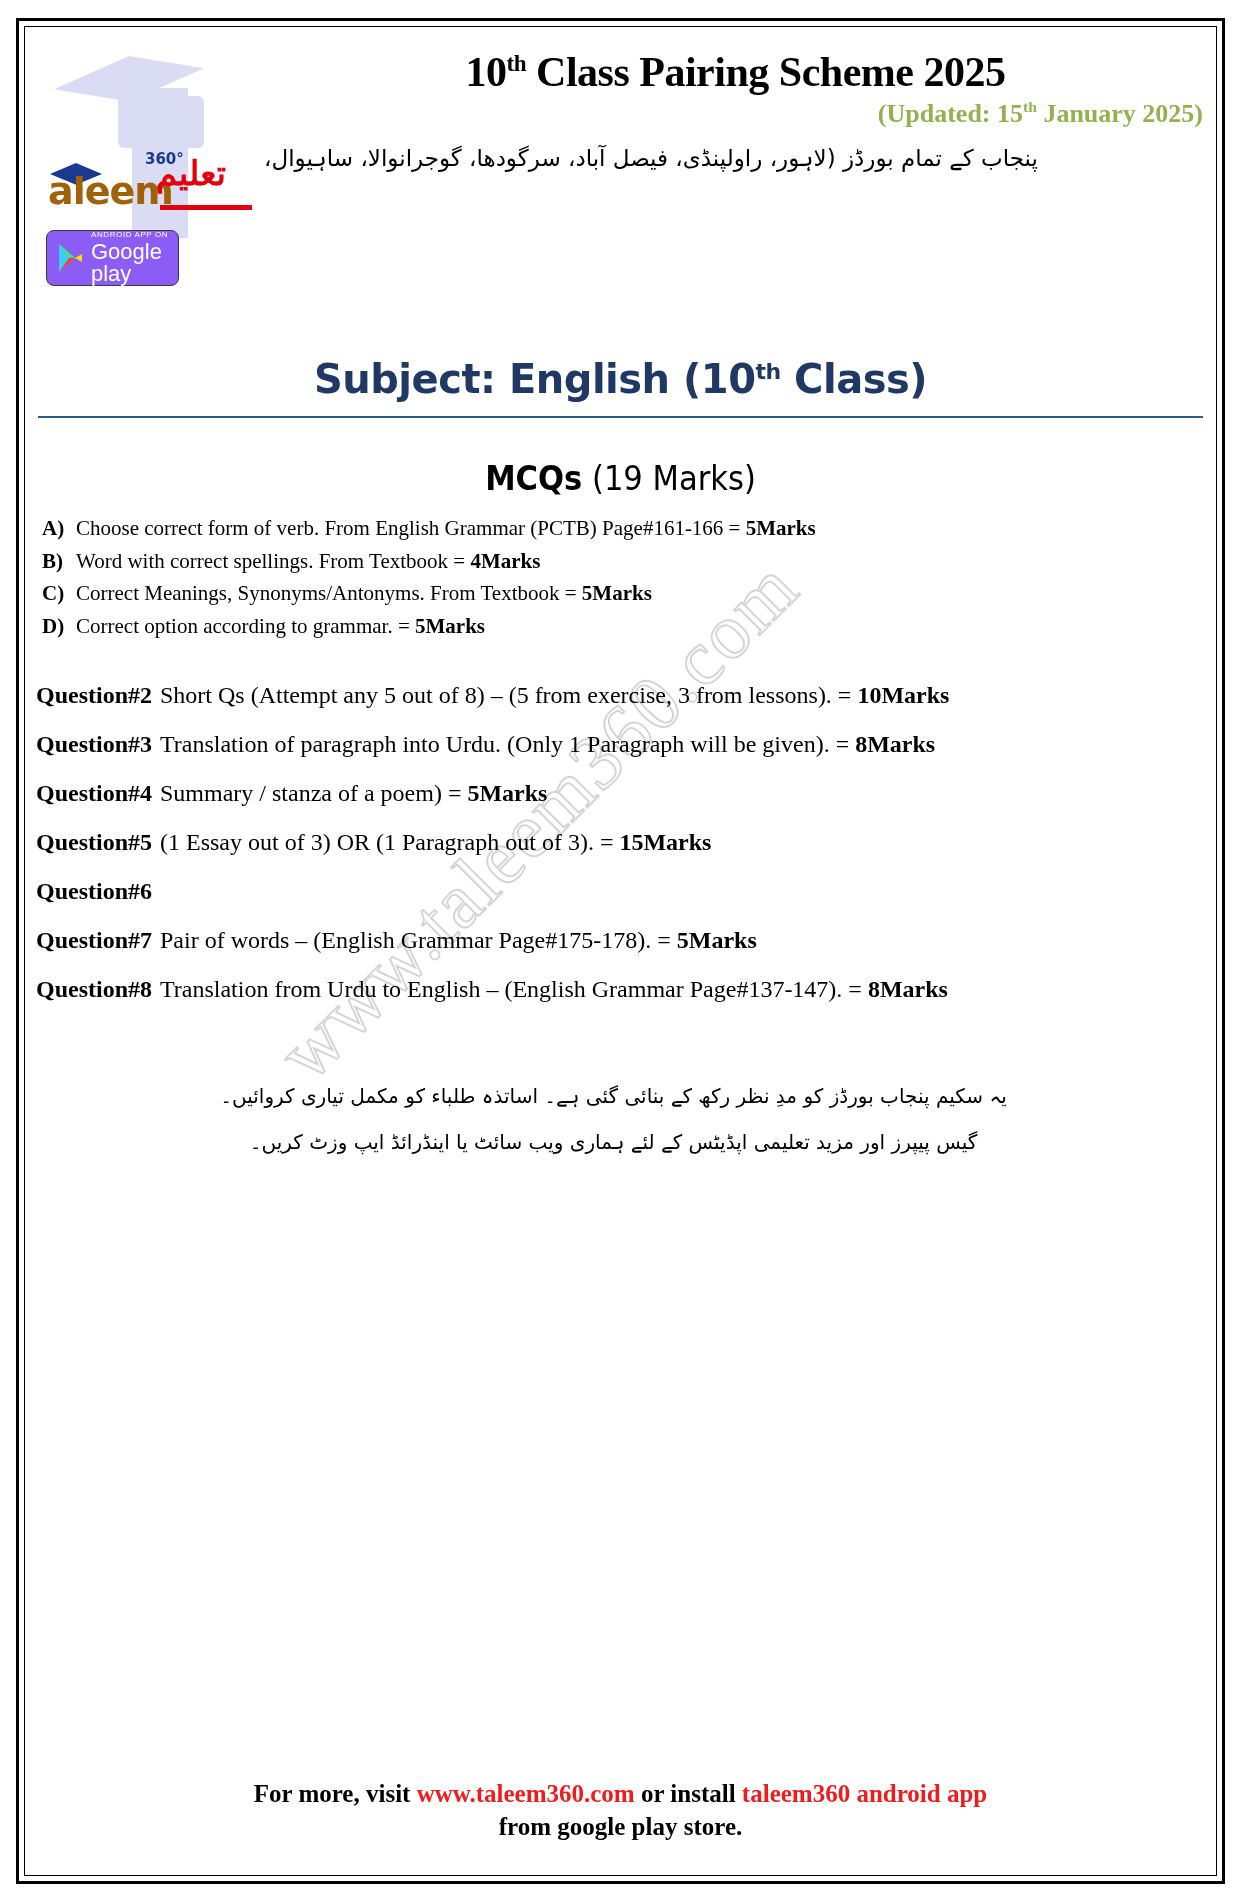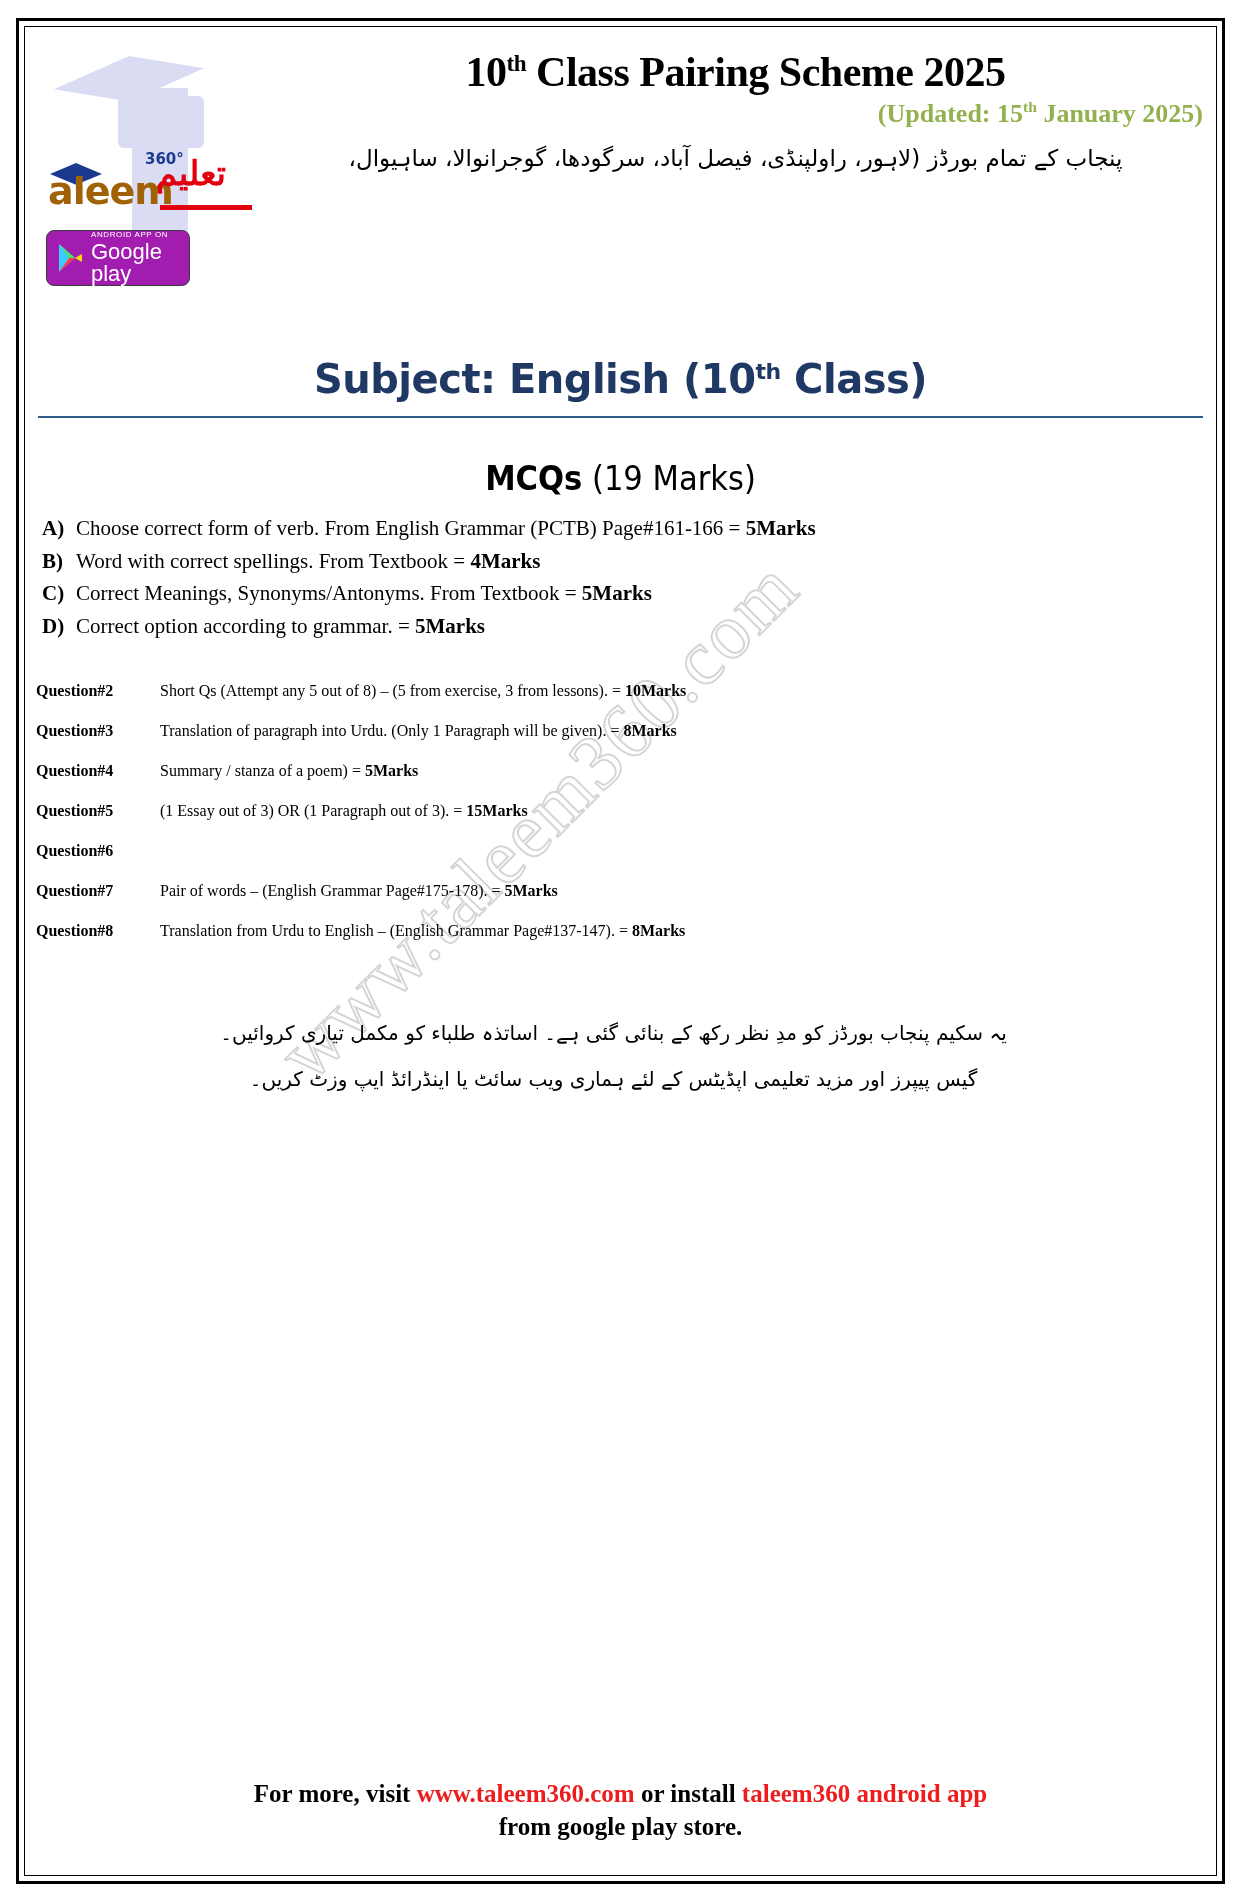--- a/index.html
+++ b/index.html
@@ -141,23 +141,23 @@
     left: 2px; top: 16px;
     width: 52px; height: 26px;
     background: #1b3a8f;
     clip-path: polygon(50% 0%, 100% 42%, 50% 84%, 0% 42%);
   }
 
   .play-badge {
     position: absolute;
     left: 18px;
     top: 200px;
-    width: 144px;
+    width: 133px;
     height: 56px;
-    background: #a21caf;
+    background: #8b5cf6;
     border-radius: 8px;
     border: 1px solid #3a3a3a;
     color: #fff;
     display: flex;
     align-items: center;
     padding: 4px 8px 4px 10px;
   }
   .play-tri { width: 26px; height: 30px; flex: 0 0 auto; margin-right: 8px; }
   .play-lines { display: flex; flex-direction: column; justify-content: center; line-height: 1; }
   .play-small {
@@ -193,21 +193,21 @@
     padding-right: 10px;
     font-family: "Liberation Serif", serif;
     font-weight: bold;
     font-size: 26px;
     color: #93b14e;
   }
   .updated sup { font-size: 0.6em; }
 
   .urdu-line {
     direction: rtl;
-    text-align: center;
+    text-align: left;
     font-family: "DejaVu Sans", sans-serif;
     font-size: 23px;
     color: #000;
     line-height: 1.9;
     margin-top: 8px;
     padding: 0 6px;
   }
   .urdu-line.second { text-align: right; padding-right: 120px; }
 
   
@@ -249,21 +249,21 @@
   }
   .mcq-label { font-weight: bold; width: 34px; flex: 0 0 34px; }
   .mcq-text { flex: 1 1 auto; }
   .mcq-text b { font-weight: bold; }
 
   .q-list { margin-top: 6px; }
   .q-row {
     display: flex;
     align-items: baseline;
     font-family: "Liberation Serif", serif;
-    font-size: 16px;
+    font-size: 24px;
     color: #000;
     margin-bottom: 22px;
   }
   .q-label { font-weight: bold; width: 124px; flex: 0 0 124px; }
   .q-text { flex: 1 1 auto; }
   .q-text b { font-weight: bold; }
 
   
   .urdu-note {
     margin-top: 70px;

